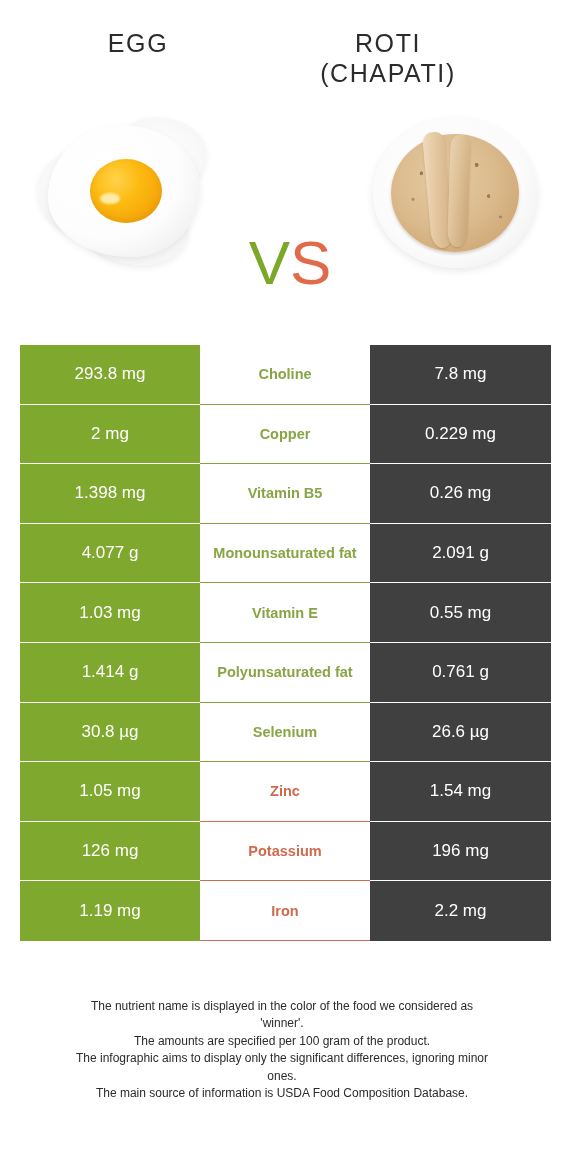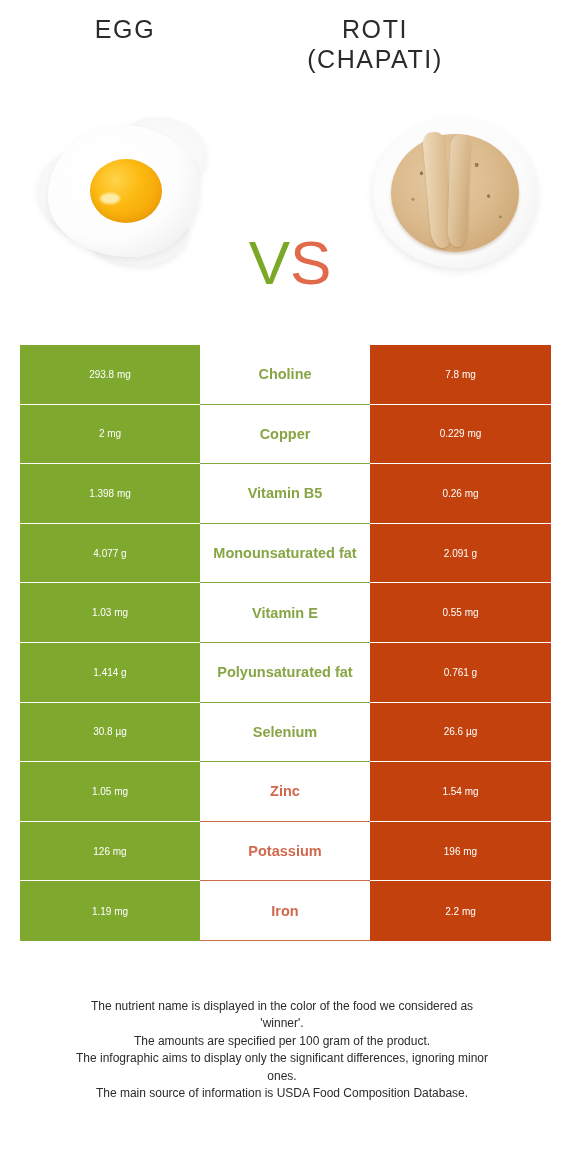--- a/index.html
+++ b/index.html
@@ -15,37 +15,37 @@
     overflow: hidden;
     position: relative;
   }
 
   
   .header {
     display: flex;
     width: 528px;
     height: 92px;
     align-items: flex-start;
-    justify-content: flex-start;
+    justify-content: flex-end;
     box-sizing: border-box;
-    padding-top: 14px;
+    padding-top: 28px;
   }
   .head-title {
     width: 250px;
     text-align: center;
     font-size: 25px;
     font-weight: 300;
     letter-spacing: 1.6px;
     line-height: 1.2;
     color: #2b2b2b;
     text-transform: uppercase;
     font-family: "Liberation Sans", sans-serif;
   }
   .head-left { margin-left: 0px; }
-  .head-right { margin-right: 0px; }
+  .head-right { margin-right: 15px; }
   .head-title .l2 { display: block; }
 
   
   .foods {
     position: relative;
     width: 580px;
     height: 220px;
   }
   .food-slot {
     position: absolute;
@@ -188,40 +188,40 @@
   }
   .row {
     display: flex;
     height: 59.6px;
     width: 540px;
   }
   .cell {
     display: flex;
     align-items: center;
     justify-content: center;
-    font-size: 10px;
+    font-size: 17px;
     box-sizing: border-box;
   }
   .cell-left {
     width: 180px;
     background: #7FA82E;
     color: #ffffff;
     border-bottom: 1.6px solid #ffffff;
   }
   .cell-mid {
     width: 170px;
     background: #ffffff;
     font-size: 14.5px;
     font-weight: 600;
   }
   .cell-mid.win-egg  { color: #88A545; border-bottom: 1px solid #88A545; }
   .cell-mid.win-roti { color: #D06A4F; border-bottom: 1px solid #D06A4F; }
   .cell-right {
     width: 181px;
-    background: #c2410c;
+    background: #404040;
     color: #ffffff;
     border-bottom: 1.6px solid #ffffff;
   }
   .row:last-child .cell-left,
   .row:last-child .cell-right { border-bottom: none; }
 
   
   .footer {
     position: absolute;
     left: 0; right: 16px;

